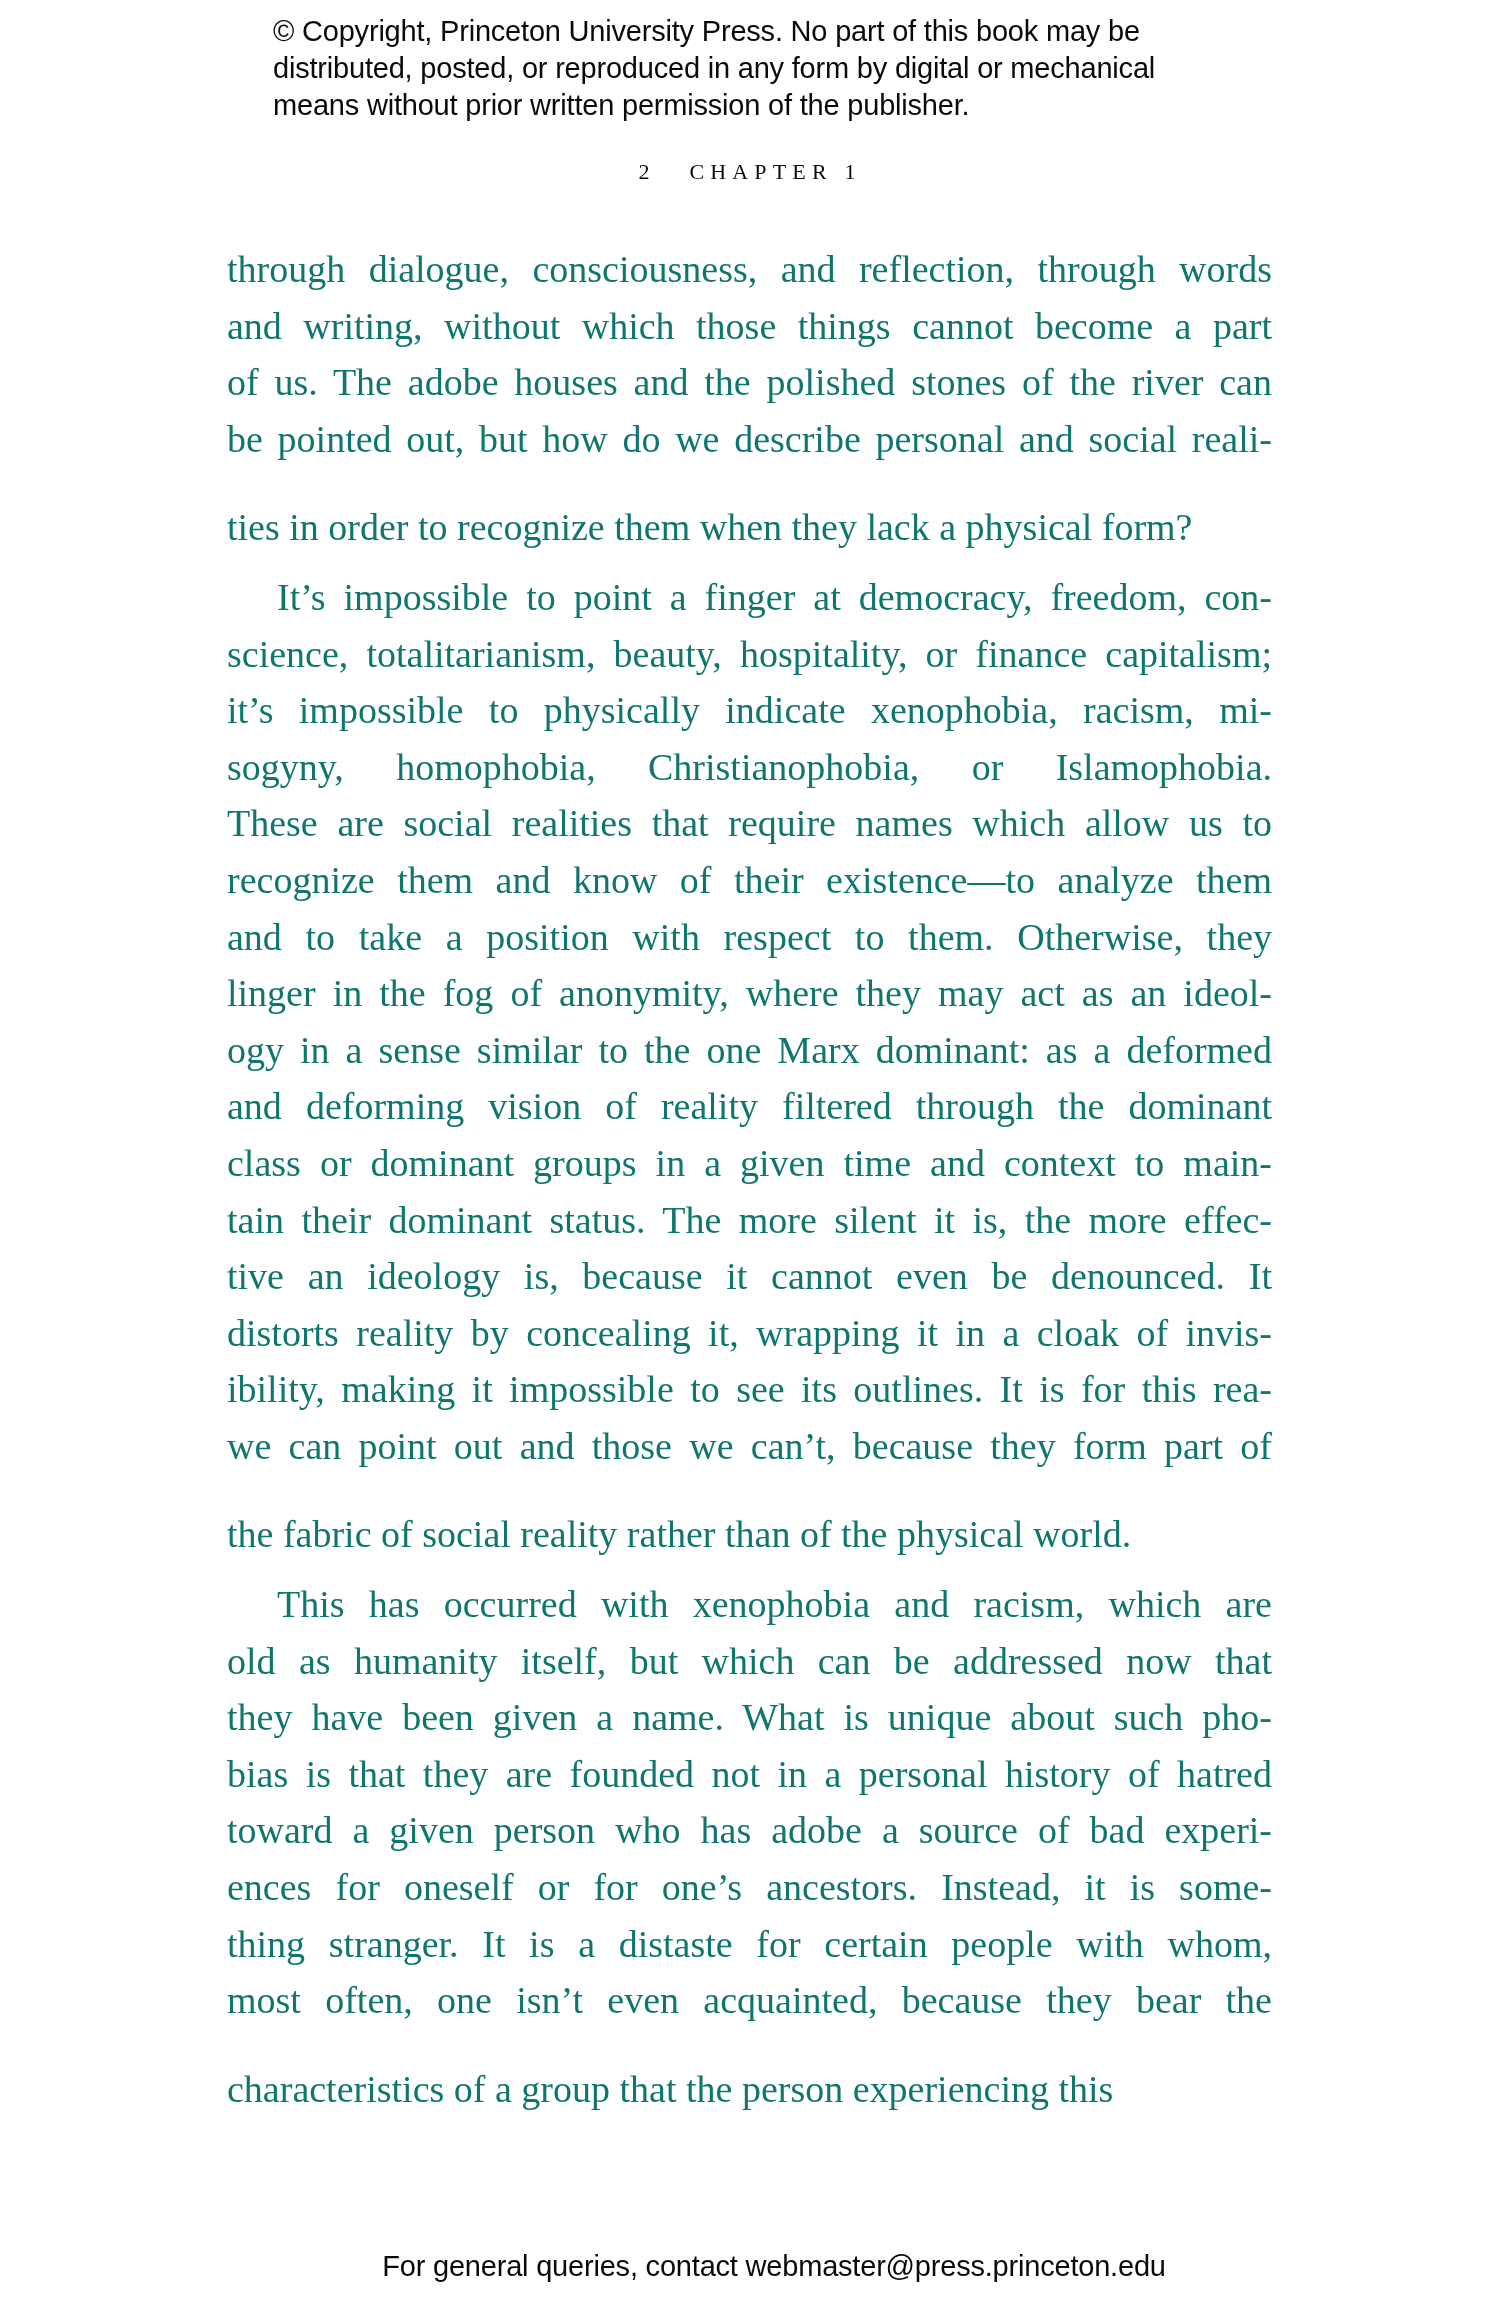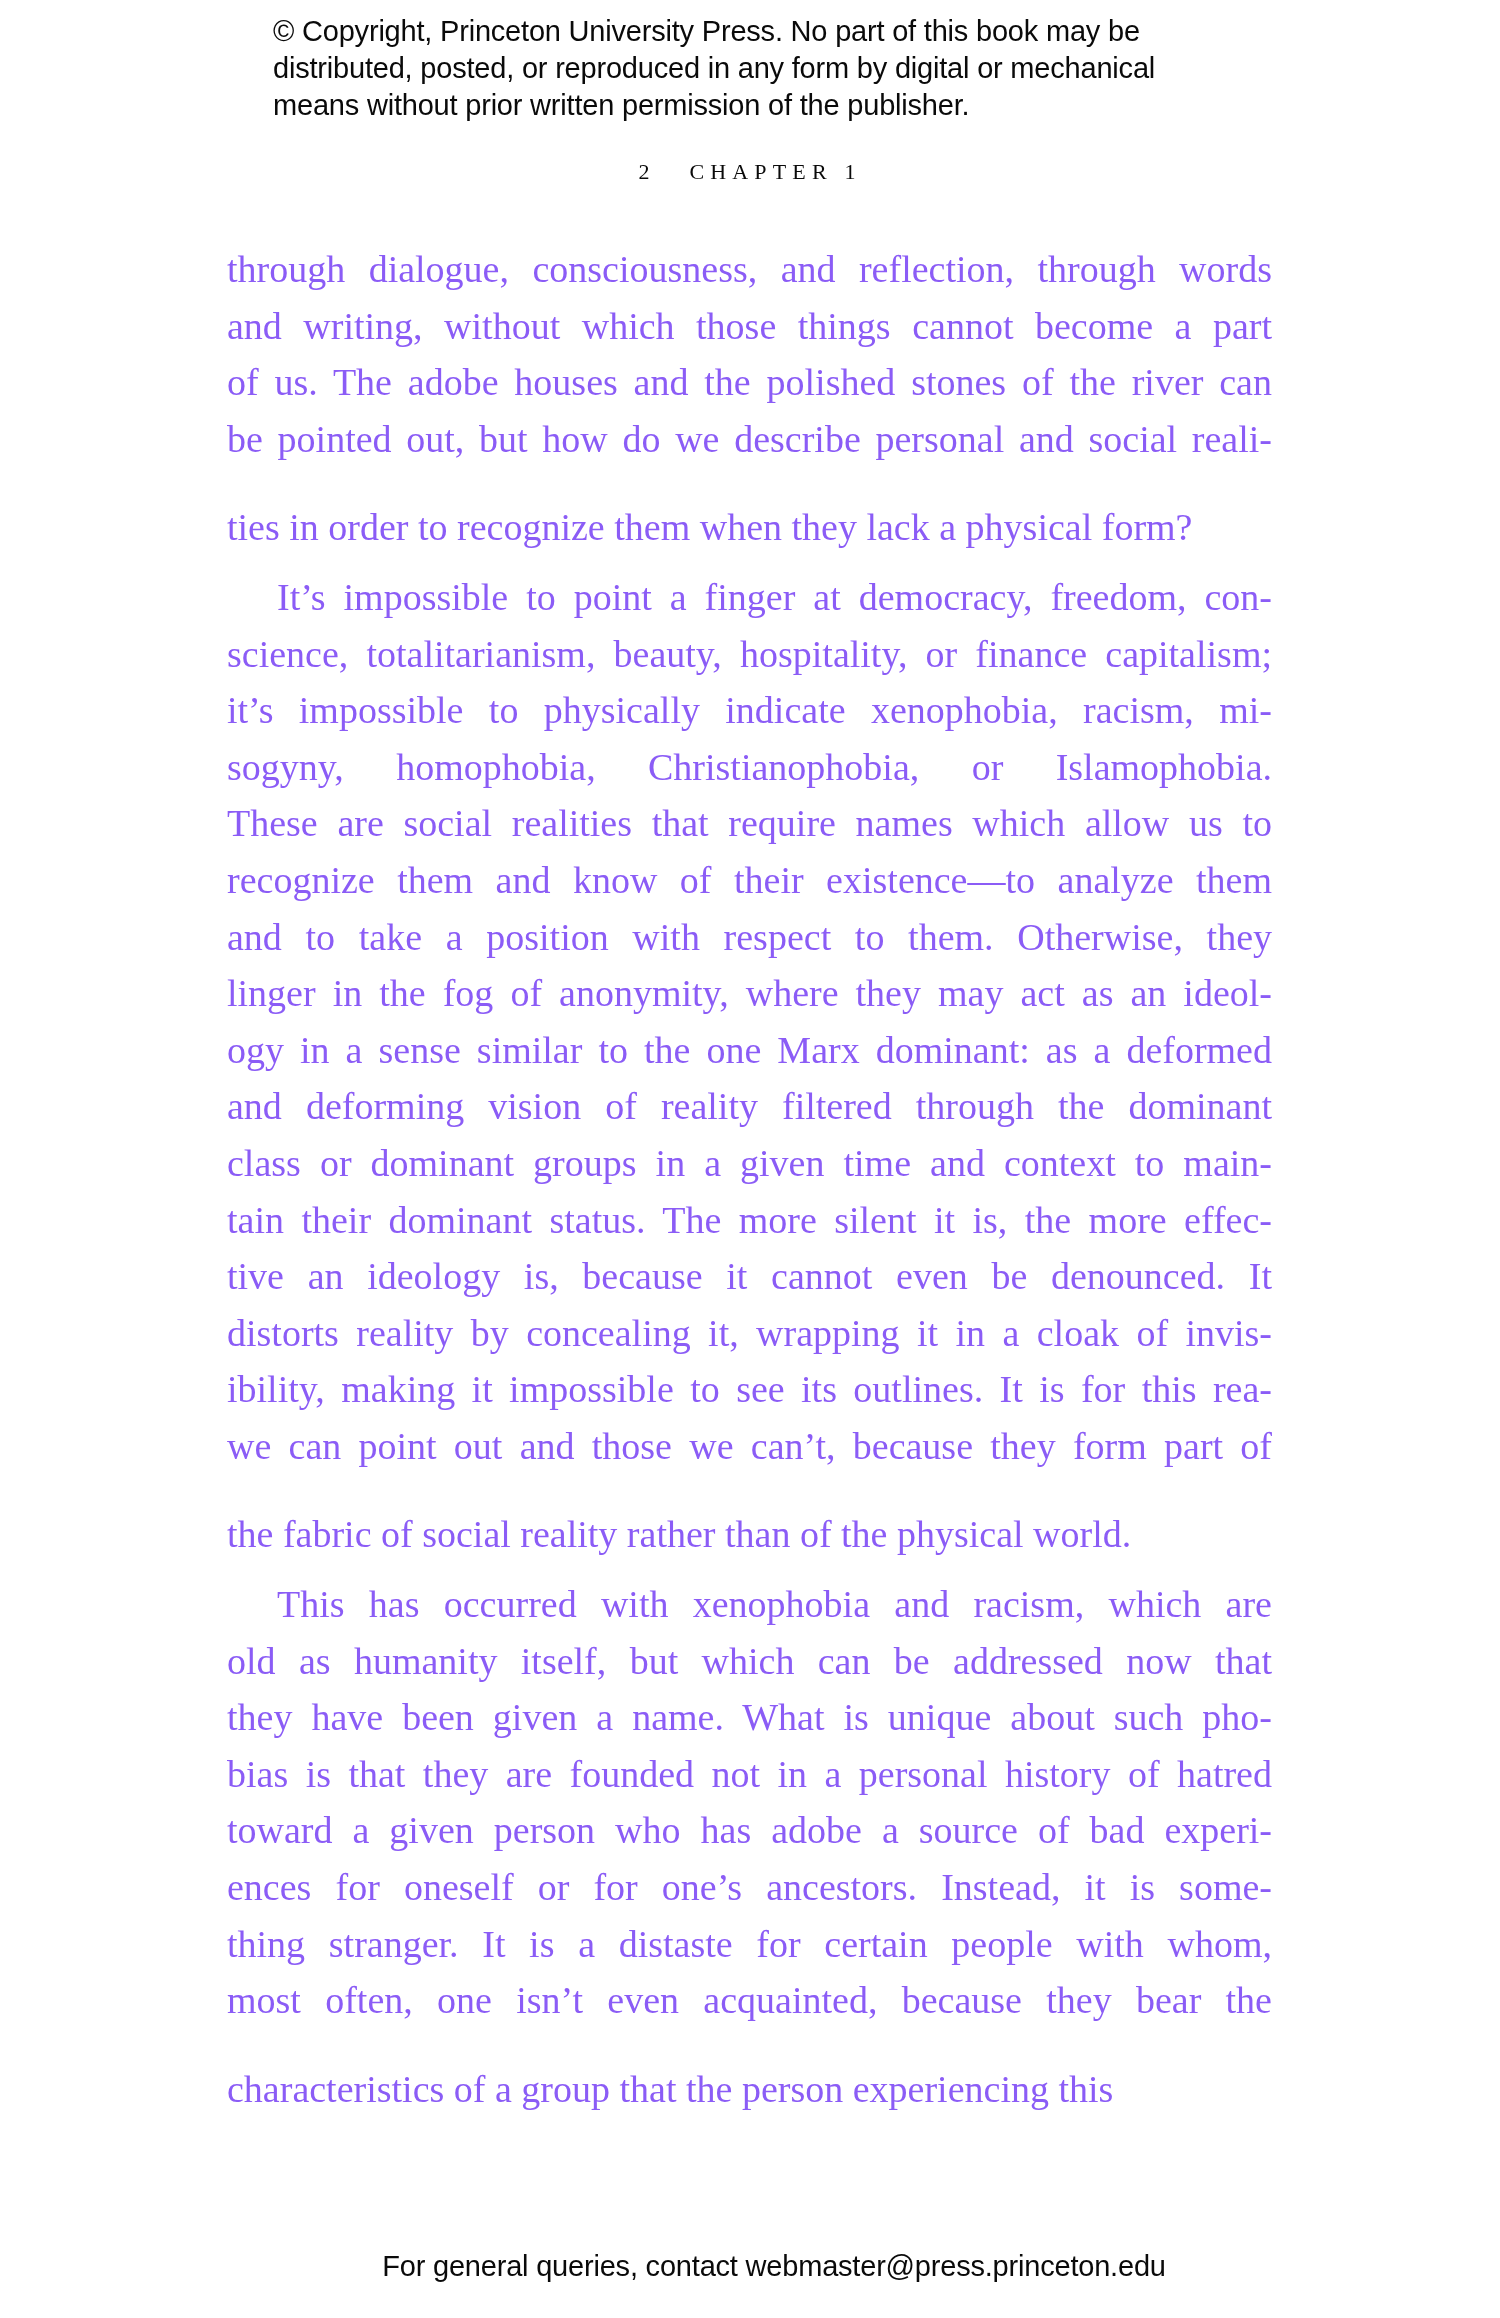--- a/index.html
+++ b/index.html
@@ -43,21 +43,21 @@
   .running-head .chapter {
     letter-spacing: 0.28em;
   }
   .body-text {
     position: absolute;
     left: 227px;
     top: 241px;
     width: 1045px;
     font-family: "Liberation Serif", "DejaVu Serif", serif;
     font-size: 38px;
-    color: #8b5cf6;
+    color: #0f766e;
   }
   .paragraph { margin: 0; }
   .line {
     line-height: 56.6px;
     text-align: justify;
     text-align-last: justify;
     white-space: normal;
     overflow: hidden;
   }
   .line.last { text-align-last: left; margin-top: 32px; }

